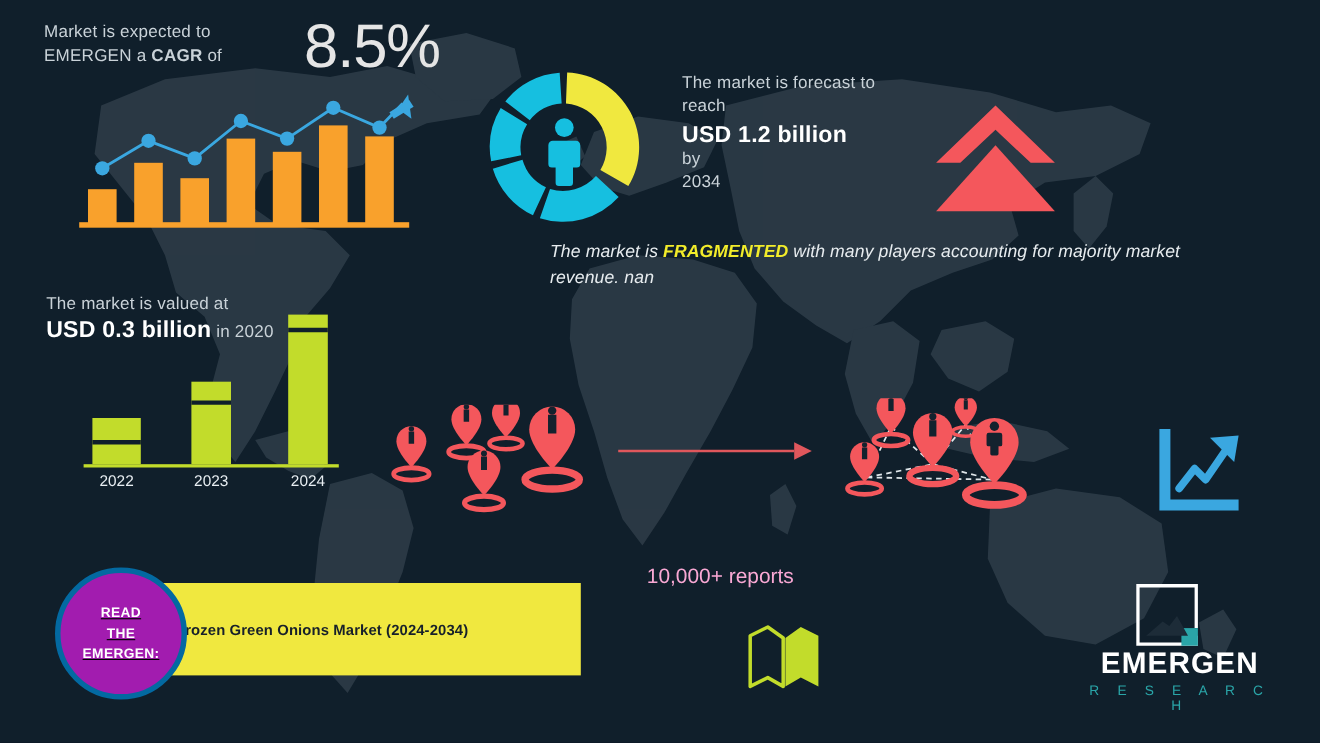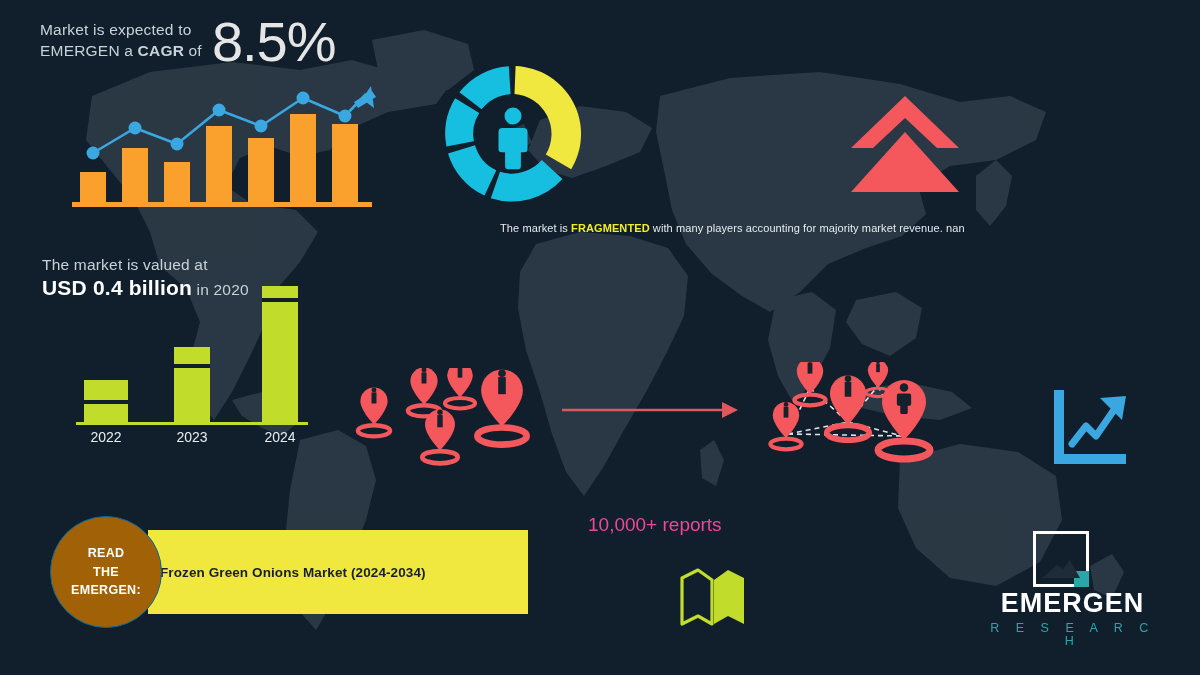--- a/index.html
+++ b/index.html
@@ -6,37 +6,37 @@
   body{font-family:"Liberation Sans",sans-serif;}
   #stage{position:relative;width:1200px;height:675px;background:#101f2b;overflow:hidden;}
   #worldmap{position:absolute;inset:0;width:1200px;height:675px;}
   .lay{position:absolute;}
 
   
   .t-light{color:#c9d2d8;font-weight:400;}
   .big-pct{color:#e5e5e5;font-size:56px;font-weight:400;letter-spacing:-1px;line-height:1;}
   .lead-sm{font-size:15.5px;line-height:1.35;letter-spacing:.2px;}
   .strong-val{font-size:21px;font-weight:700;color:#ffffff;letter-spacing:.2px;}
-  .frag-line{font-size:11px;line-height:1.45;color:#e7ecef;letter-spacing:.1px;}
+  .frag-line{font-size:16px;line-height:1.45;color:#e7ecef;letter-spacing:.1px;font-style:italic;}
   .frag-hl{color:#f2ec2a;font-weight:700;}
-  .reports-txt{color:#ec4899;font-size:19px;line-height:1.4;font-weight:400;}
-
-  
-  #cagr-block{left:40px;top:14px;width:360px;display:flex;align-items:flex-start;gap:10px;}
+  .reports-txt{color:#f9a8d4;font-size:19px;line-height:1.4;font-weight:400;}
+
+  
+  #cagr-block{left:40px;top:14px;width:360px;display:flex;align-items:flex-start;justify-content:space-between;}
   #cagr-label{padding-top:6px;}
 
   
   #forecast-block{left:620px;top:66px;width:230px;}
   #forecast-block .strong-val{display:block;margin-top:3px;}
 
   
   #frag-block{left:500px;top:218px;width:640px;}
 
   
-  #valued-block{left:42px;top:255px;width:300px;}
+  #valued-block{left:42px;top:267px;width:300px;}
 
   
   #orange-chart{left:66px;top:82px;width:320px;height:128px;}
   
   #green-chart{left:70px;top:272px;width:245px;height:175px;}
 
   
   #donut{left:437px;top:58px;width:152px;height:152px;}
 
   
@@ -44,22 +44,22 @@
   
   #pins-left{left:352px;top:368px;width:190px;height:110px;}
   #pins-right{left:752px;top:362px;width:200px;height:118px;}
   #flow-arrow{left:560px;top:398px;width:180px;height:24px;}
   
   #graph-icon{left:1048px;top:386px;width:84px;height:84px;}
 
   
   #report-bar{left:148px;top:530px;width:380px;height:84px;background:#f0e83f;}
   #report-bar-label{position:absolute;left:160px;top:565px;width:300px;color:#17202a;font-size:13.5px;font-weight:700;letter-spacing:.1px;}
-  #report-circle{left:50px;top:516px;width:110px;height:110px;border:1px solid #0369a1;border-radius:50%;
-      background:#a16207;display:flex;align-items:center;justify-content:center;}
+  #report-circle{left:50px;top:516px;width:110px;height:110px;border:5px solid #0369a1;border-radius:50%;
+      background:#a21caf;display:flex;align-items:center;justify-content:center;text-decoration:underline;}
   #report-circle-text{color:#ffffff;font-size:12.5px;font-weight:700;line-height:1.5;text-align:center;letter-spacing:.3px;}
 
   
   #reports-block{left:588px;top:512px;width:260px;}
   #book-icon{left:678px;top:566px;width:70px;height:62px;}
 
   
   #logo{left:985px;top:528px;width:175px;height:112px;}
   #logo-sq{position:absolute;left:45px;top:0;width:62px;height:62px;}
   #logo-emergen{position:absolute;left:0;top:62px;width:175px;text-align:center;color:#ffffff;font-size:27px;font-weight:700;letter-spacing:1px;line-height:1;}
@@ -149,34 +149,42 @@
       <path fill="#16bfe0" d="M -66.5,12.6 A 68,68 0 0 1 -57.8,-35.8 L -33.8,-21.0 A 40,40 0 0 0 -39.2,7.2 Z"></path>
       <path fill="#16bfe0" d="M -53.6,-41.8 A 68,68 0 0 1 -4.2,-67.8 L -2.4,-39.9 A 40,40 0 0 0 -31.4,-24.7 Z"></path>
 
       <g fill="#16bfe0" transform="translate(0,2)">
         <circle cx="0" cy="-20" r="8.5"></circle>
         <path d="M-10.5,-8 h21 a4,4 0 0 1 4,4 v17 a3.2,3.2 0 0 1 -3.2,3.2 h-3.4 v14 a3,3 0 0 1 -3,3 h-9.8 a3,3 0 0 1 -3,-3 v-14 h-3.4 a3.2,3.2 0 0 1 -3.2,-3.2 v-17 a4,4 0 0 1 4,-4 Z"></path>
       </g>
     </g>
   </svg>
 
+  <div class="lay" id="forecast-block">
+    <div class="t-light lead-sm">The market is forecast to</div>
+    <div class="t-light lead-sm">reach</div>
+    <div>
+      <span class="strong-val">USD 1.2 billion</span><span class="t-light lead-sm"> by</span>
+    </div>
+    <div class="t-light lead-sm">2034</div>
+  </div>
 
   <svg class="lay" id="chevrons" viewBox="0 0 120 105">
     <path d="M60 4 L114 56 L92 56 L60 26 L28 56 L6 56 Z" fill="#f4575c"></path>
     <path d="M60 40 L114 100 L6 100 Z" fill="#f4575c"></path>
   </svg>
 
   <div class="lay" id="frag-block">
     <span class="frag-line">The market is </span><span class="frag-line frag-hl">FRAGMENTED</span><span class="frag-line"> with many players accounting for majority market revenue. nan</span>
   </div>
 
   <div class="lay" id="valued-block">
     <div class="t-light lead-sm">The market is valued at</div>
     <div>
-      <span class="strong-val">USD 0.4 billion</span><span class="t-light lead-sm"> in 2020</span>
+      <span class="strong-val">USD 0.3 billion</span><span class="t-light lead-sm"> in 2020</span>
     </div>
   </div>
 
   <svg class="lay" id="green-chart" viewBox="0 0 245 175">
     <g fill="#c2dc2b">
       <rect x="14" y="108" width="44" height="42"></rect>
       <rect x="104" y="75" width="36" height="75"></rect>
       <rect x="192" y="14" width="36" height="136"></rect>
     </g>
     <g stroke="#101f2b" stroke-width="4">

